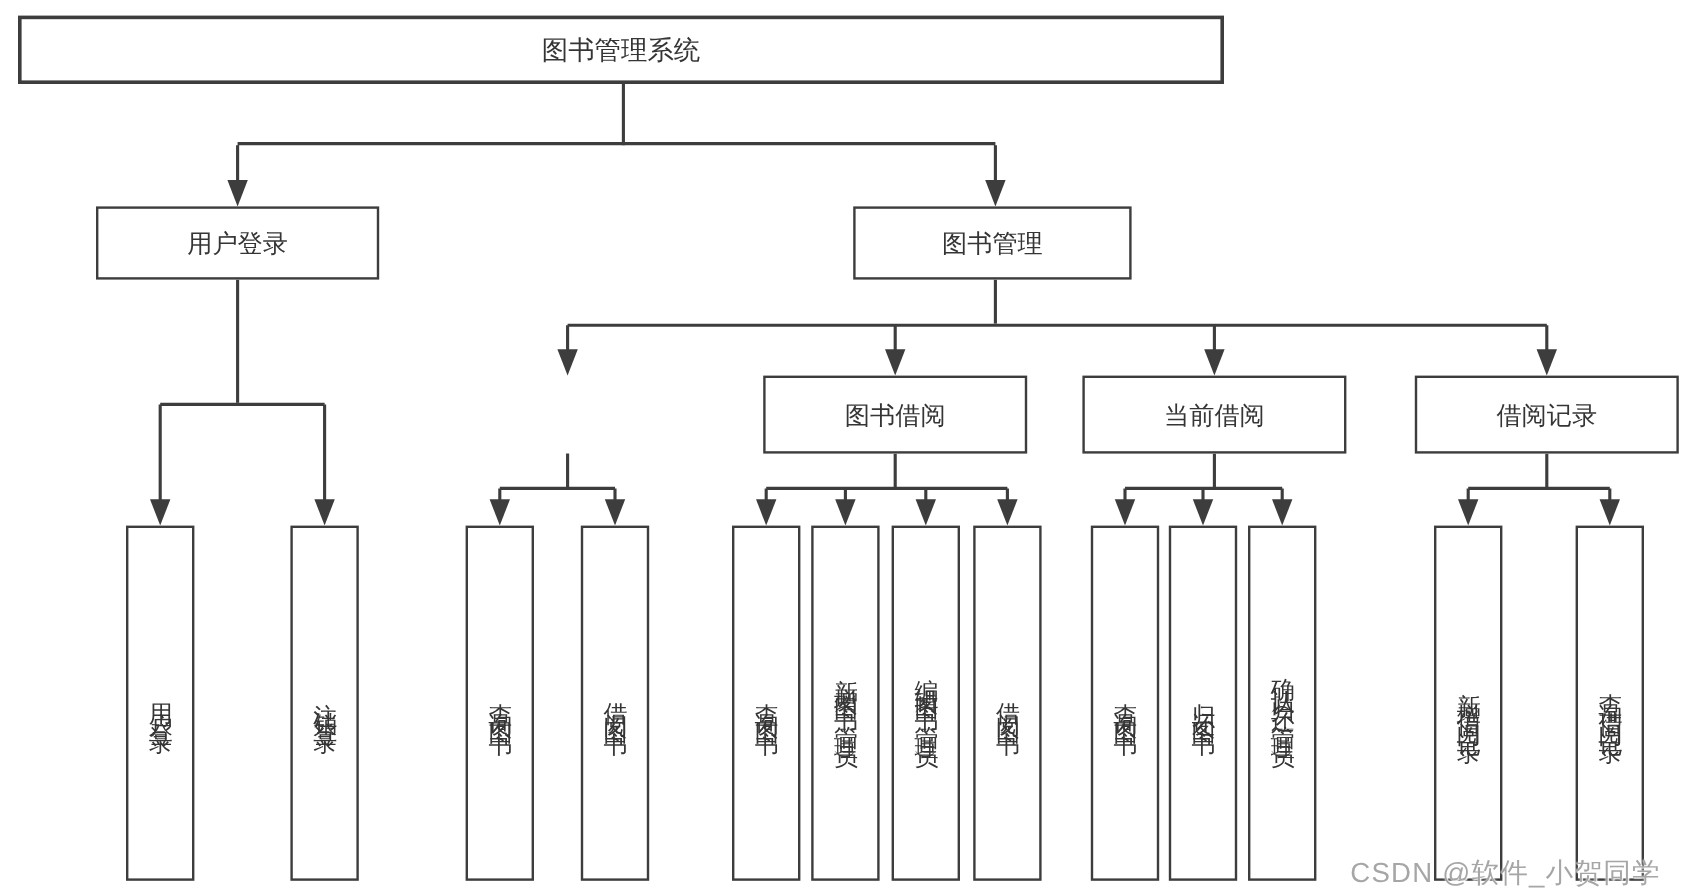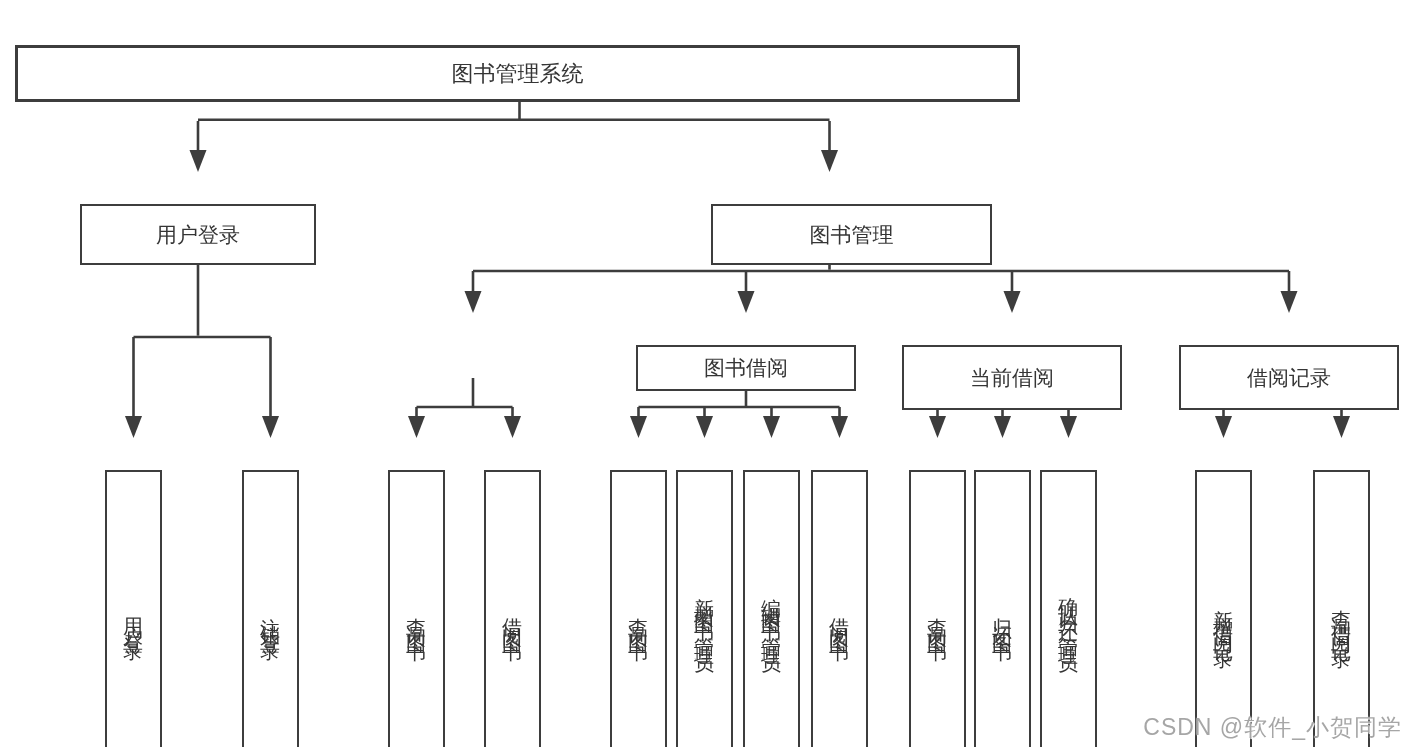--- a/index.html
+++ b/index.html
@@ -24,21 +24,20 @@
   }
   .node {
     position: absolute;
     box-sizing: border-box;
     background: #ffffff;
     border: 2px solid #3d3d3d;
     display: flex;
     align-items: center;
     justify-content: center;
     color: #353535;
-    margin-top: 32px;
   }
   .node.root {
     border-width: 3px;
     font-size: 22px;
   }
   .node.h-node {
     font-size: 21px;
   }
   .node.v-node {
     width: 57px;
@@ -49,21 +48,21 @@
   .v-label {
     writing-mode: vertical-rl;
     text-orientation: mixed;
     letter-spacing: 8px;
     line-height: 1;
     white-space: nowrap;
   }
   .watermark {
     position: absolute;
     top: 712px;
-    right: 3px;
+    right: 21px;
     font-size: 23px;
     color: #a6a6a6;
     text-shadow: 0 0 2px #ffffff, 1px 1px 1px #ffffff;
     letter-spacing: 1px;
     white-space: nowrap;
   }
 </style>
 </head>
 <body>
 
@@ -115,25 +114,25 @@
     </g>
   </svg>
 
   <div class="node root" style="left:15px; top:13px; width:1005px; height:57px;">
     <span>图书管理系统</span>
   </div>
 
   <div class="node h-node" style="left:80px; top:172px; width:236px; height:61px;">
     <span>用户登录</span>
   </div>
-  <div class="node h-node" style="left:711px; top:172px; width:281px; height:61px;font-family:Liberation Mono, monospace;">
+  <div class="node h-node" style="left:711px; top:172px; width:232px; height:61px;font-family:Liberation Mono, monospace;">
     <span>图书管理</span>
   </div>
 
-  <div class="node h-node" style="left:636px; top:313px; width:220px; height:46px;">
+  <div class="node h-node" style="left:636px; top:313px; width:220px; height:65px;">
     <span>图书借阅</span>
   </div>
   <div class="node h-node" style="left:902px; top:313px; width:220px; height:65px;text-align:center;">
     <span>当前借阅</span>
   </div>
   <div class="node h-node" style="left:1179px; top:313px; width:220px; height:65px;">
     <span>借阅记录</span>
   </div>
 
   <div class="node v-node" style="left:105px;">

